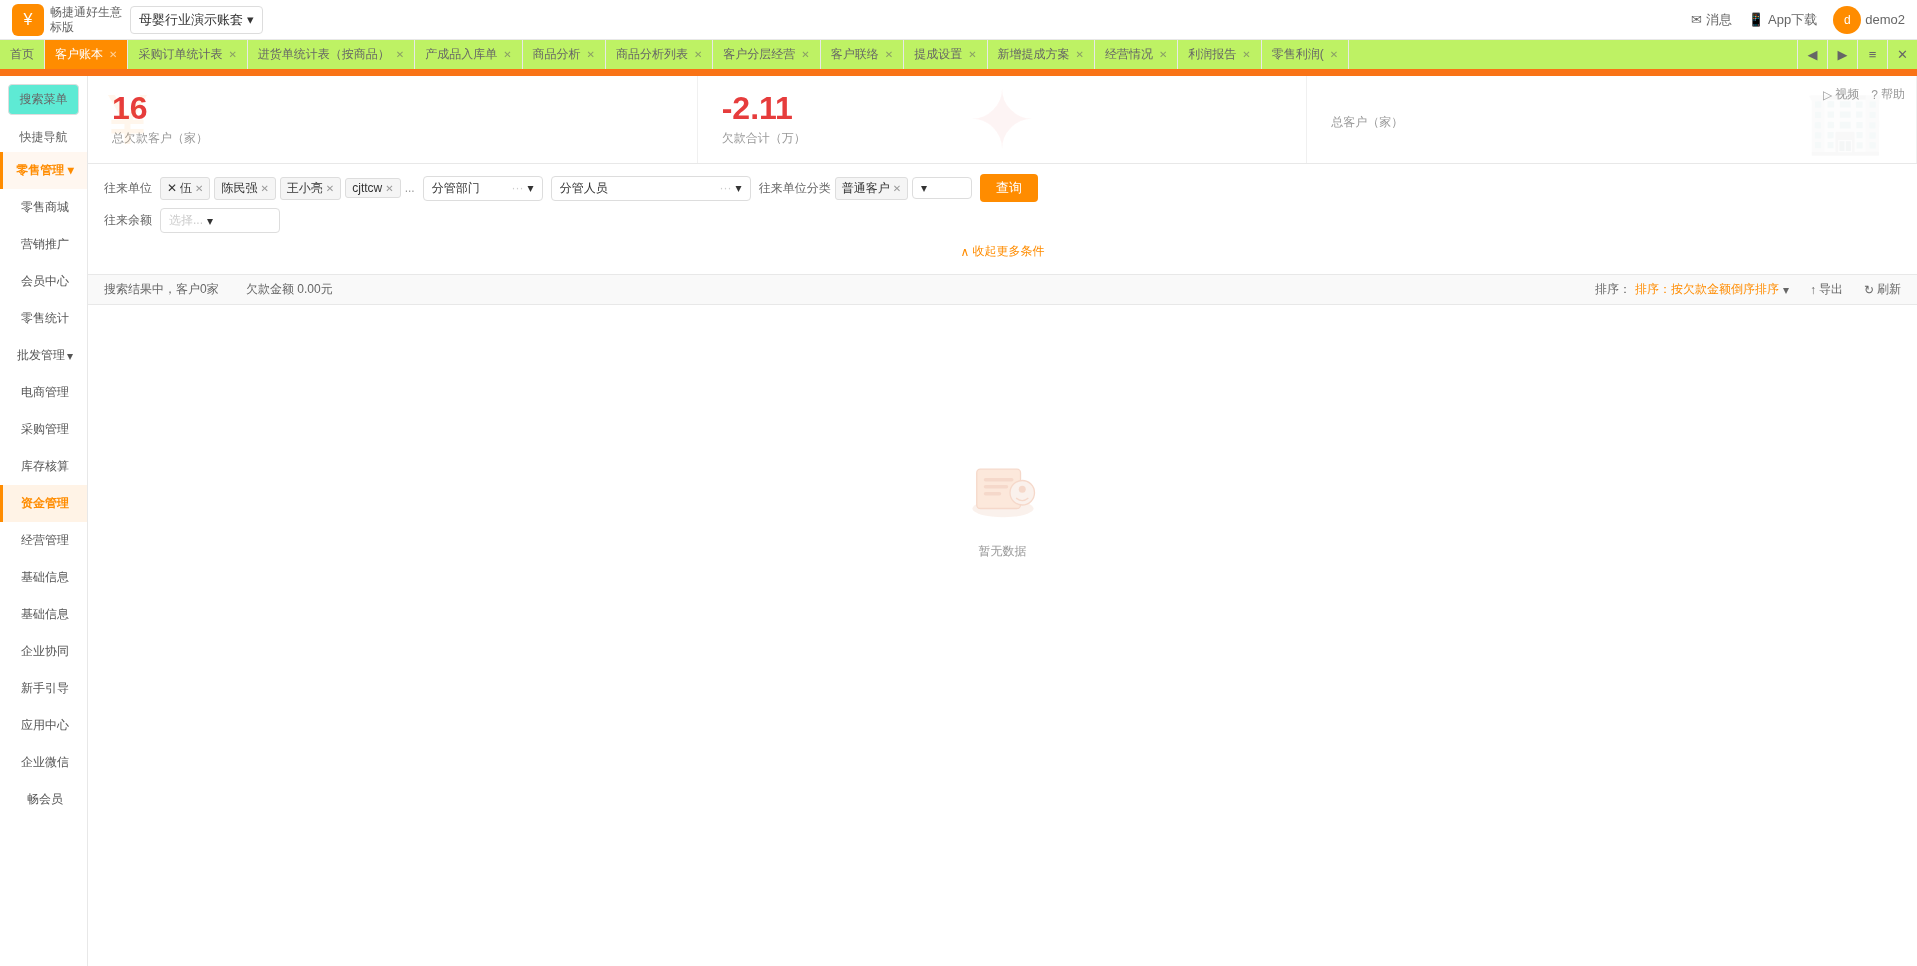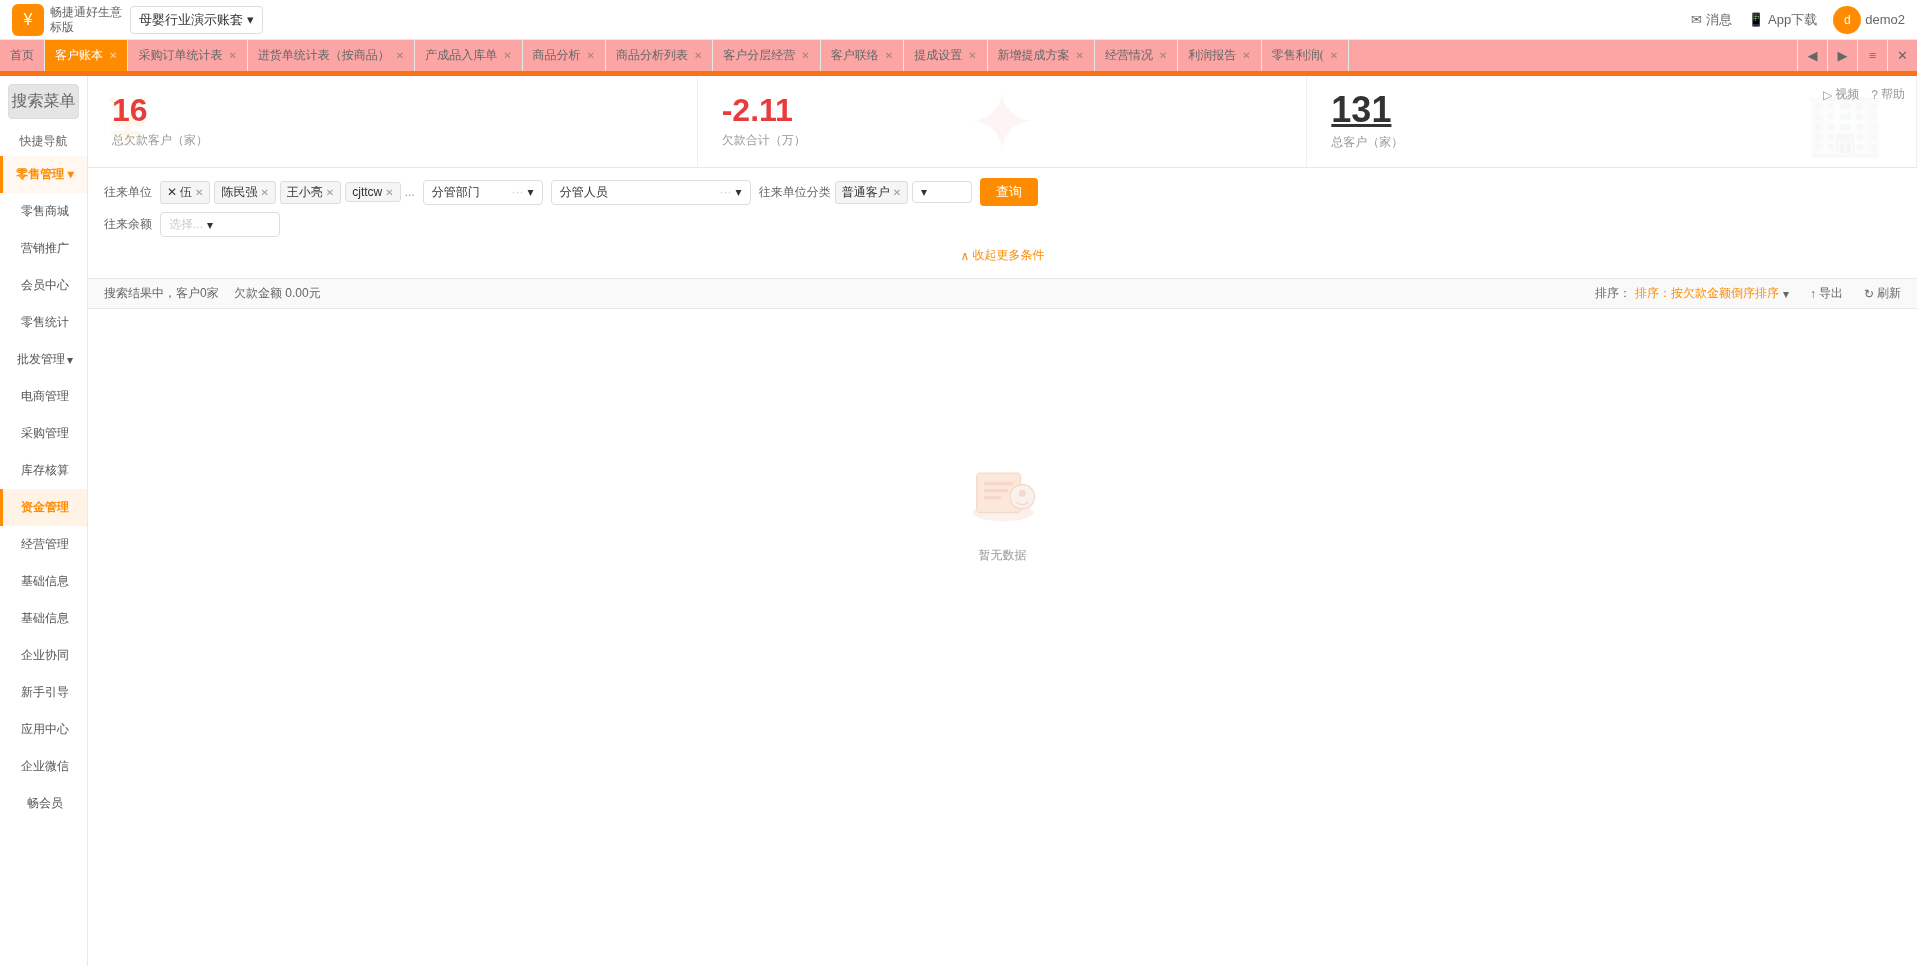--- a/index.html
+++ b/index.html
@@ -10,35 +10,35 @@
     .topbar-left { display: flex; align-items: center; gap: 8px; }
     .logo-area { display: flex; align-items: center; gap: 6px; }
     .logo-icon { width: 32px; height: 32px; background: #ff8c00; border-radius: 6px; display: flex; align-items: center; justify-content: center; color: white; font-size: 16px; }
     .logo-text { font-size: 12px; color: #666; line-height: 1.2; }
     .store-selector { display: flex; align-items: center; gap: 4px; font-size: 13px; color: #333; padding: 4px 8px; border: 1px solid #ddd; border-radius: 4px; cursor: pointer; background: #fff; }
     .topbar-right { display: flex; align-items: center; gap: 16px; }
     .topbar-btn { display: flex; align-items: center; gap: 4px; font-size: 13px; color: #666; cursor: pointer; }
     .avatar { width: 28px; height: 28px; background: #ff8c00; border-radius: 50%; display: flex; align-items: center; justify-content: center; color: white; font-size: 12px; }
 
     
-    .nav-tabs { background: #fca5a5; height: 36px; display: flex; align-items: center; border-bottom: 5px solid #f97316; flex-shrink: 0; overflow: hidden; font-family: Liberation Serif, serif; }
+    .nav-tabs { background: #bef264; height: 36px; display: flex; align-items: center; border-bottom: 7px solid #f97316; flex-shrink: 0; overflow: hidden; }
     .nav-tab { display: flex; align-items: center; padding: 0 10px; height: 36px; font-size: 12px; color: #666; cursor: pointer; white-space: nowrap; border-right: 1px solid #e8e8e8; gap: 4px; flex-shrink: 0; }
     .nav-tab.active { background: #ff8c00; color: #fff; }
     .nav-tab.home { color: #666; }
     .nav-tab .close-x { font-size: 10px; opacity: 0.6; margin-left: 2px; }
     .nav-controls { display: flex; align-items: center; margin-left: auto; }
     .nav-ctrl-btn { width: 30px; height: 36px; display: flex; align-items: center; justify-content: center; cursor: pointer; color: #666; border-left: 1px solid #e8e8e8; }
 
     
     .main-layout { display: flex; flex: 1; overflow: hidden; }
 
     
     .sidebar { width: 88px; background: #fff; border-right: 1px solid #e8e8e8; display: flex; flex-direction: column; overflow-y: auto; flex-shrink: 0; }
     .sidebar-search { padding: 8px; }
-    .sidebar-search-btn { width: 100%; padding: 6px 0; background: #e5e5e5; border: 1px solid #ddd; border-radius: 4px; text-align: center; font-size: 16px; color: #666; cursor: pointer; }
+    .sidebar-search-btn { width: 100%; padding: 6px 0; background: #5eead4; border: 1px solid #ddd; border-radius: 4px; text-align: center; font-size: 12px; color: #666; cursor: pointer; }
     .sidebar-nav-btn { padding: 6px 0; text-align: center; font-size: 12px; color: #666; cursor: pointer; }
     .sidebar-item { padding: 10px 0; text-align: center; font-size: 12px; color: #555; cursor: pointer; border-left: 3px solid transparent; }
     .sidebar-item.active { color: #ff8c00; background: #fff7f0; border-left: 3px solid #ff8c00; font-weight: bold; }
     .sidebar-item.has-arrow { display: flex; align-items: center; justify-content: center; gap: 2px; }
 
     
     .content { flex: 1; display: flex; flex-direction: column; overflow: hidden; }
 
     
     .stats-row { background: #fff; display: flex; align-items: stretch; border-bottom: 1px solid #e8e8e8; flex-shrink: 0; position: relative; min-height: 80px; }
@@ -216,21 +216,20 @@
         <div class="stat-value-red">16</div>
         <div class="stat-label">总欠款客户（家）</div>
       </div>
       <div class="stat-item">
         <div style="position:absolute;left:50%;top:50%;transform:translate(-50%,-50%);opacity:0.05;font-size:80px;color:#e63c3c;">✦</div>
         <div class="stat-value-red">-2.11</div>
         <div class="stat-label">欠款合计（万）</div>
       </div>
       <div class="stat-item">
         <div style="position:absolute;right:30px;top:50%;transform:translateY(-50%);opacity:0.06;font-size:65px;color:#aaa;">🏢</div>
-        <div class="stat-value-dark">131</div>
         <div class="stat-label">总客户（家）</div>
       </div>
       <div class="stats-help">
         <span>▷ <span>视频</span></span>
         <span>? <span>帮助</span></span>
       </div>
     </div>
 
     <div class="filter-area">
       <div class="filter-row">
@@ -290,21 +289,21 @@
       </div>
       <div class="filter-collapse">
         <span>∧</span>
         <span>收起更多条件</span>
       </div>
     </div>
 
     <div class="results-bar">
       <div>
         <span>搜索结果中，客户0家</span>
-        <span style="margin-left:12px;">欠款金额 0.00元</span>
+        <span style="margin-left:24px;">欠款金额 0.00元</span>
       </div>
       <div class="results-bar-right">
         <div class="sort-select">
           <span>排序：</span>
           <span style="color:#ff8c00;">排序：按欠款金额倒序排序</span>
           <span>▾</span>
         </div>
         <div class="action-btn">
           <span>↑</span>
           <span>导出</span>

